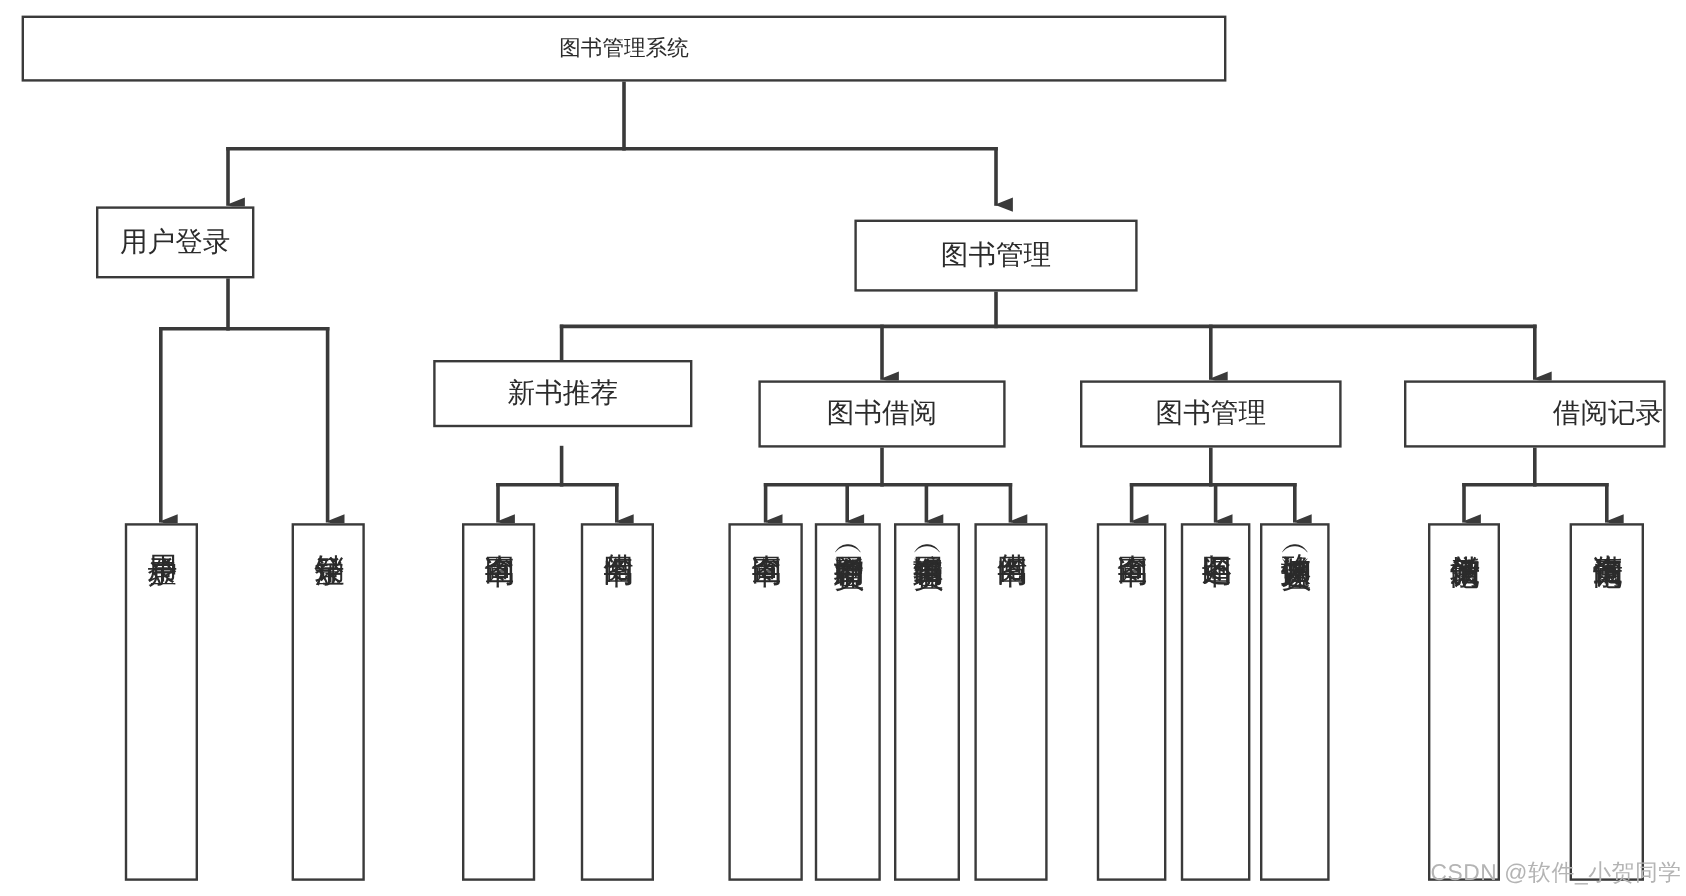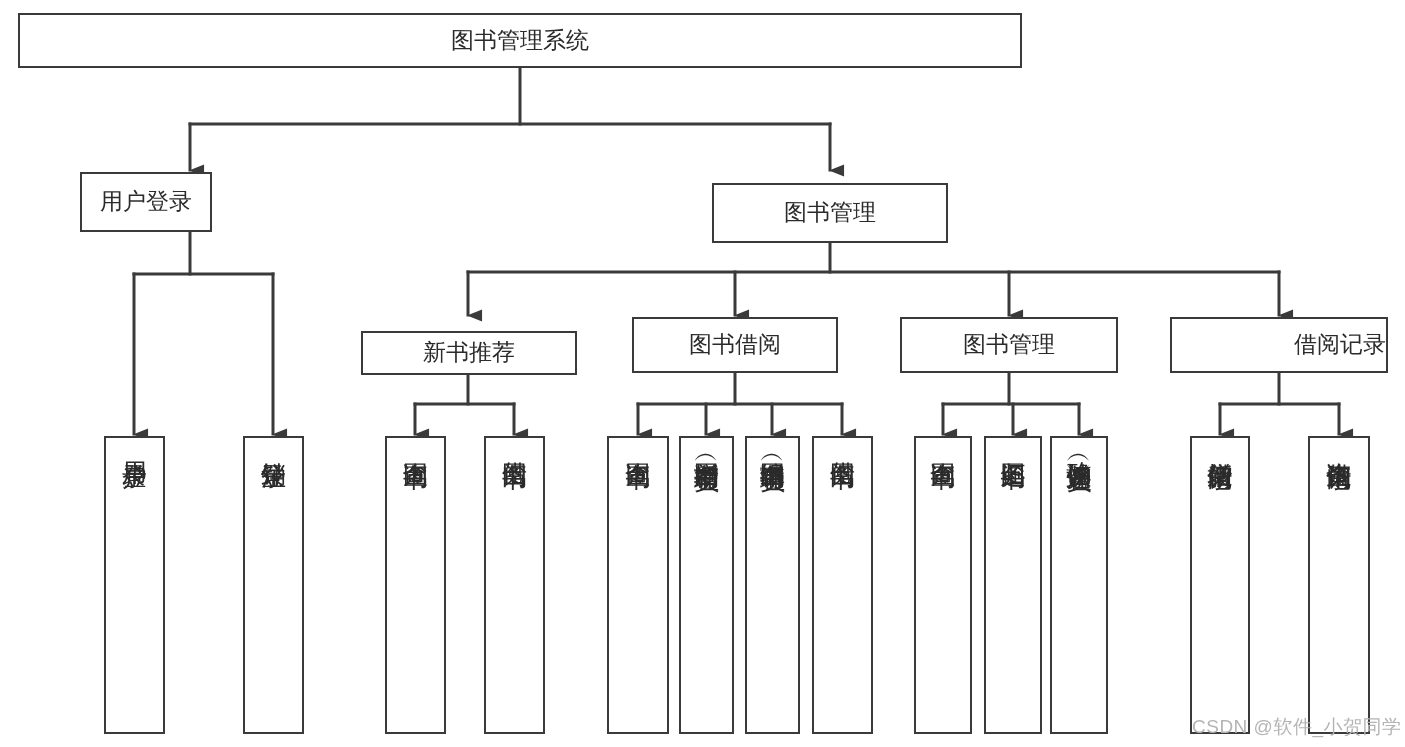--- a/index.html
+++ b/index.html
@@ -36,21 +36,21 @@
     color: #2b2b2b;
     line-height: 1.12;
     text-align: center;
   }
   .node .label {
     display: block;
     white-space: nowrap;
   }
   
   .node.root {
-    font-size: 23px;
+    font-size: 18px;
   }
   
   .node.branch {
     font-size: 23px;
   }
   
   .node.leaf {
     font-size: 25px;
     align-items: flex-start;
     justify-content: center;
@@ -136,21 +136,21 @@
     <span class="label">图书管理系统</span>
   </div>
 
   <div class="node branch" style="left:80px; top:172px; width:132px; height:60px;">
     <span class="label">用户登录</span>
   </div>
   <div class="node branch" style="left:712px; top:183px; width:236px; height:60px;">
     <span class="label">图书管理</span>
   </div>
 
-  <div class="node branch" style="left:361px; top:331px; width:216px; height:44px;">
+  <div class="node branch" style="left:361px; top:300px; width:216px; height:56px;">
     <span class="label">新书推荐</span>
   </div>
   <div class="node branch" style="left:632px; top:317px; width:206px; height:56px;">
     <span class="label">图书借阅</span>
   </div>
   <div class="node branch" style="left:900px; top:317px; width:218px; height:56px;">
     <span class="label">图书管理</span>
   </div>
   <div class="node branch" style="left:1170px; top:317px; width:218px; height:56px;justify-content:flex-end;">
     <span class="label">借阅记录</span>

